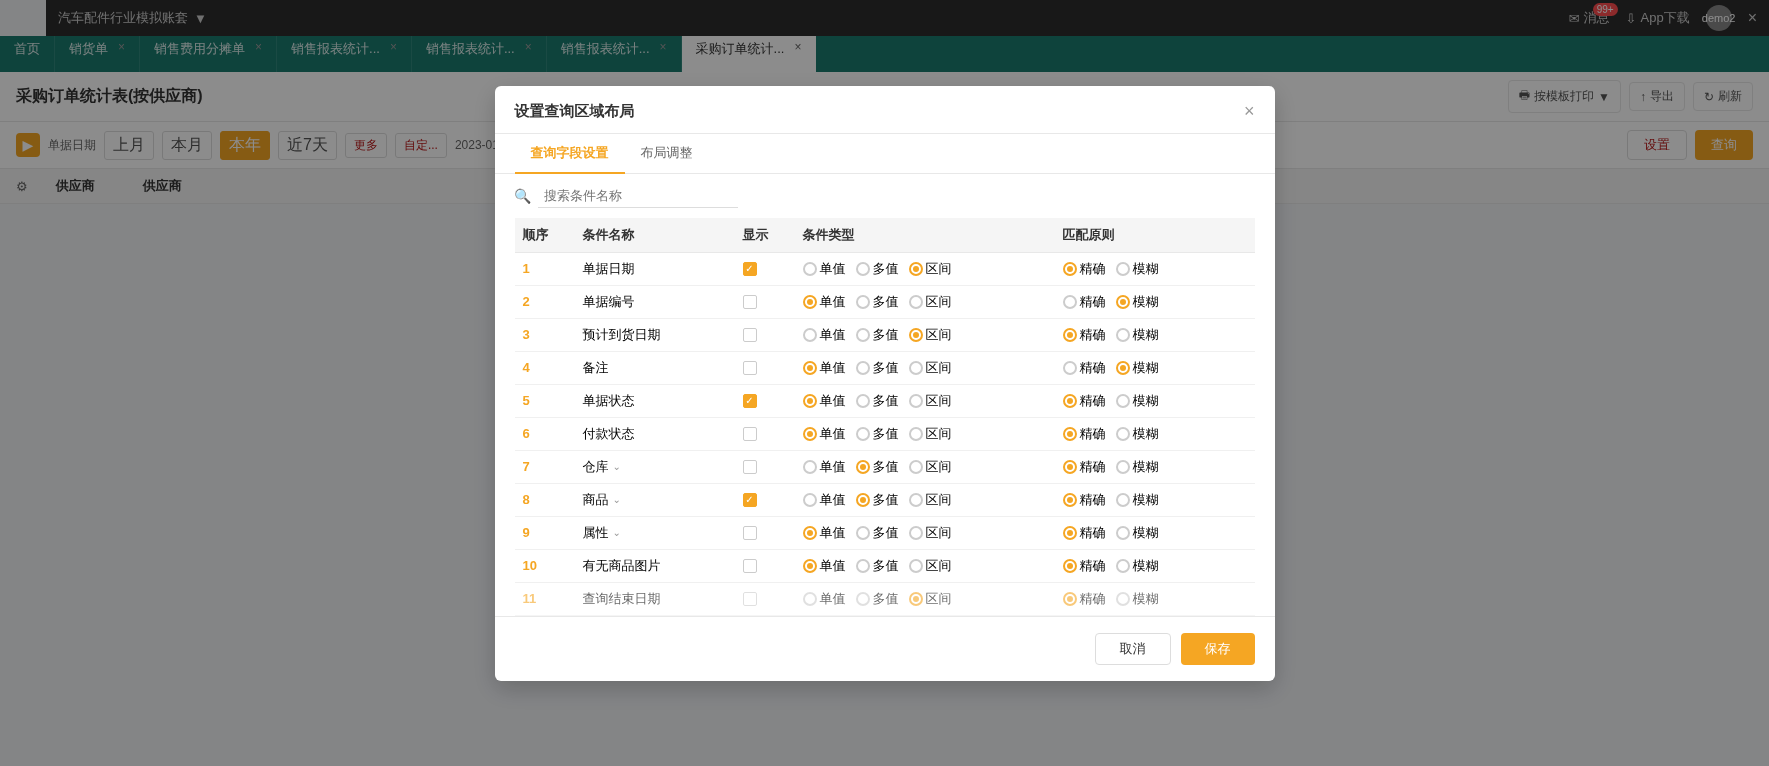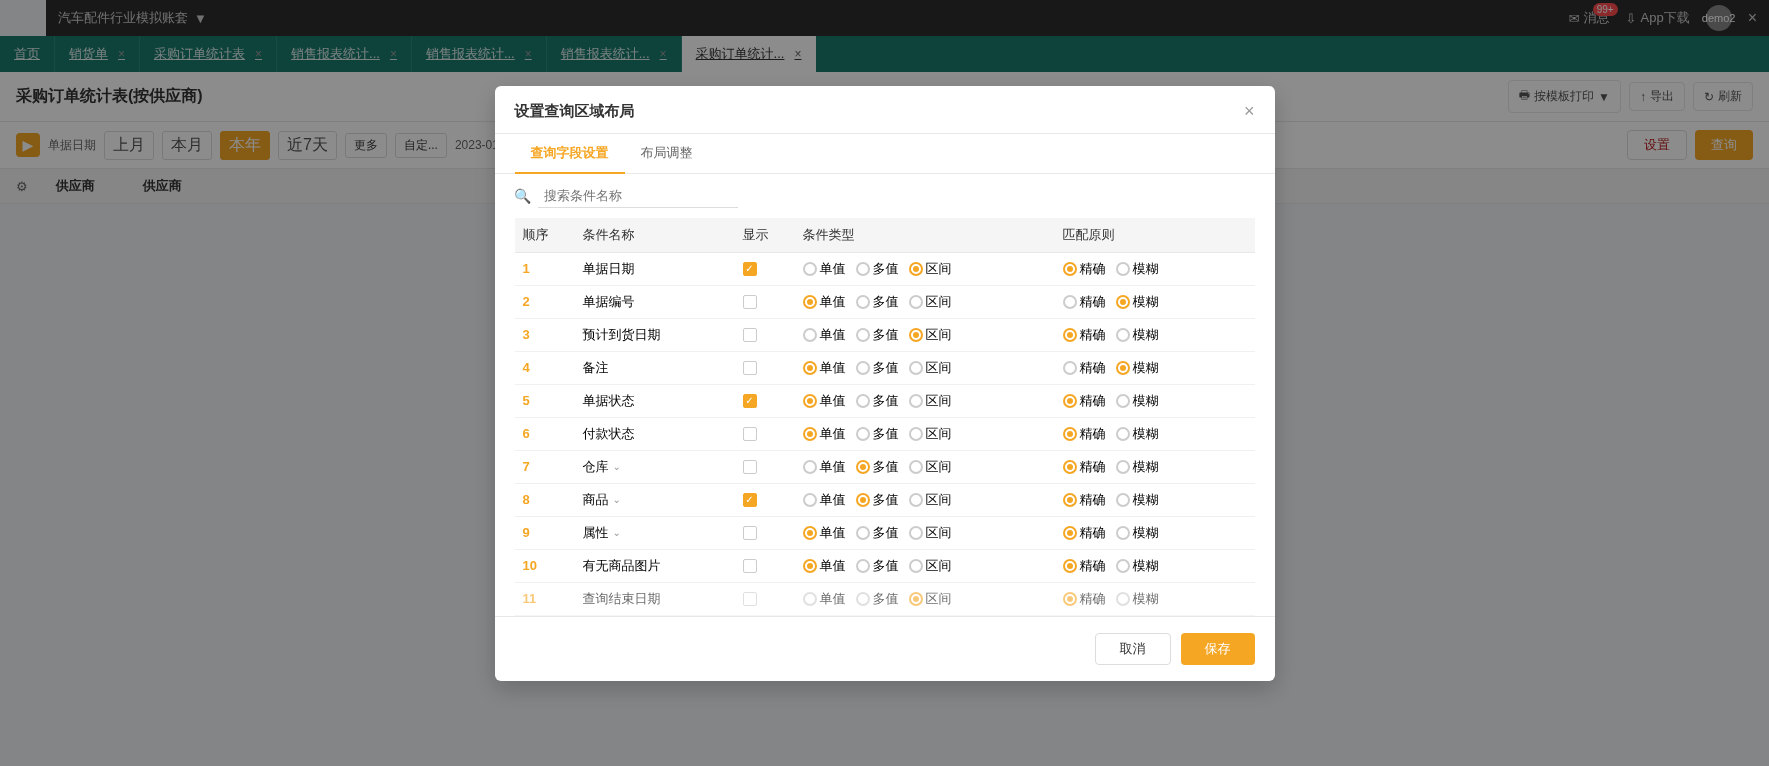--- a/index.html
+++ b/index.html
@@ -26,28 +26,26 @@
     .tab-bar {
       background: #1a7a6e;
       height: 36px;
       display: flex;
       align-items: stretch;
       padding: 0 0;
     }
     .tab-item {
       padding: 4px 14px;
       display: flex;
-      align-items: center;
       color: rgba(255,255,255,0.85);
       font-size: 13px;
       cursor: pointer;
       border-right: 1px solid rgba(255,255,255,0.1);
       white-space: nowrap;
       gap: 6px;
-      text-decoration: underline;
     }
     .tab-item.active { background: #fff; color: #333; }
     .tab-item .tab-close { font-size: 12px; color: #999; margin-left: 4px; }
     .tab-item.active .tab-close { color: #666; }
 
     
     .page-header {
       background: #fff;
       padding: 8px 16px;
       display: flex;
@@ -68,21 +66,21 @@
       display: flex;
       align-items: center;
       gap: 8px;
       border-bottom: 1px solid #e8e8e8;
     }
     .filter-toggle { width: 24px; height: 24px; background: #f5a623; border-radius: 4px; display: flex; align-items: center; justify-content: center; cursor: pointer; color: white; font-size: 14px; }
     .date-label { font-size: 12px; color: #666; }
     .date-btn { padding: 3px 8px; font-size: 16px; border: 1px solid #ddd; border-radius: 3px; cursor: pointer; background: white; color: #555; }
     .date-btn.active { background: #f5a623; color: white; border-color: #f5a623; }
     .date-range { font-size: 12px; color: #666; }
-    .more-btn { padding: 3px 8px; font-size: 12px; border: 1px solid #ddd; border-radius: 3px; cursor: pointer; background: white; color: #404040; }
+    .more-btn { padding: 3px 8px; font-size: 12px; border: 1px solid #ddd; border-radius: 3px; cursor: pointer; background: white; color: #b91c1c; }
     .btn-query { background: #f5a623; color: white; border: none; padding: 5px 16px; border-radius: 4px; cursor: pointer; font-size: 13px; margin-left: auto; }
     .btn-settings { background: white; color: #b91c1c; border: 1px solid #ddd; padding: 5px 16px; border-radius: 4px; cursor: pointer; font-size: 13px; }
     .table-header-row {
       display: flex;
       align-items: center;
       background: #f5f5f5;
       border-bottom: 1px solid #e8e8e8;
       padding: 8px 16px;
       gap: 8px;
     }
@@ -164,21 +162,21 @@
       flex: 1;
       overflow-y: auto;
       padding: 0 20px;
     }
     .ct-header {
       display: grid;
       grid-template-columns: 60px 160px 60px 260px 200px;
       background: #f5f5f5;
       padding: 8px 0;
       font-size: 13px;
-      font-weight: normal;
+      font-weight: bold;
       color: #333;
       border-bottom: 1px solid #e8e8e8;
       position: sticky;
       top: 0;
       z-index: 10;
     }
     .ct-header > div { padding: 0 8px; }
     .ct-row {
       display: grid;
       grid-template-columns: 60px 160px 60px 260px 200px;
@@ -253,21 +251,21 @@
 
 <div class="tab-bar">
   <div class="tab-item">
     <span>首页</span>
   </div>
   <div class="tab-item">
     <span>销货单</span>
     <span class="tab-close">×</span>
   </div>
   <div class="tab-item">
-    <span>采购订单统计表</span>
+    <span>销售费用分摊单</span>
     <span class="tab-close">×</span>
   </div>
   <div class="tab-item">
     <span>销售报表统计...</span>
     <span class="tab-close">×</span>
   </div>
   <div class="tab-item">
     <span>销售报表统计...</span>
     <span class="tab-close">×</span>
   </div>

